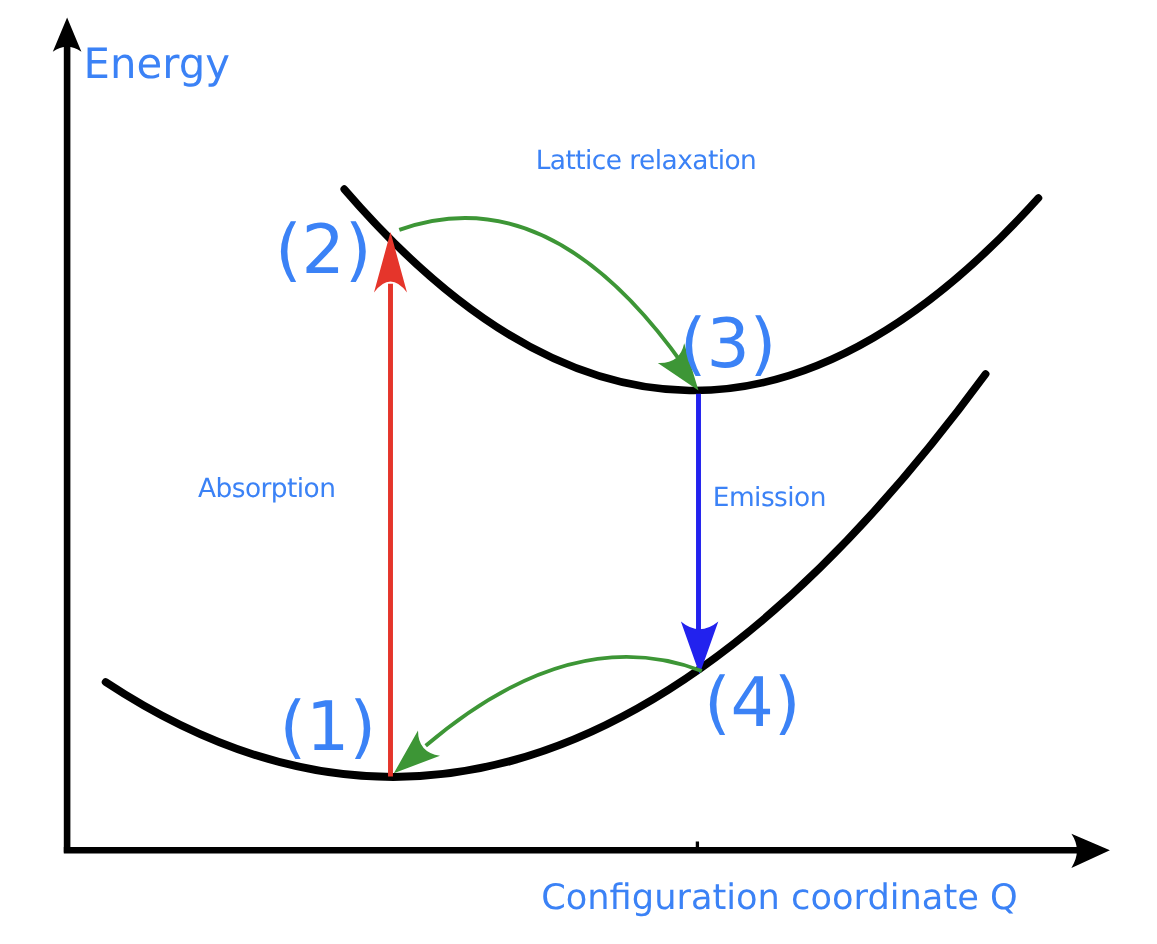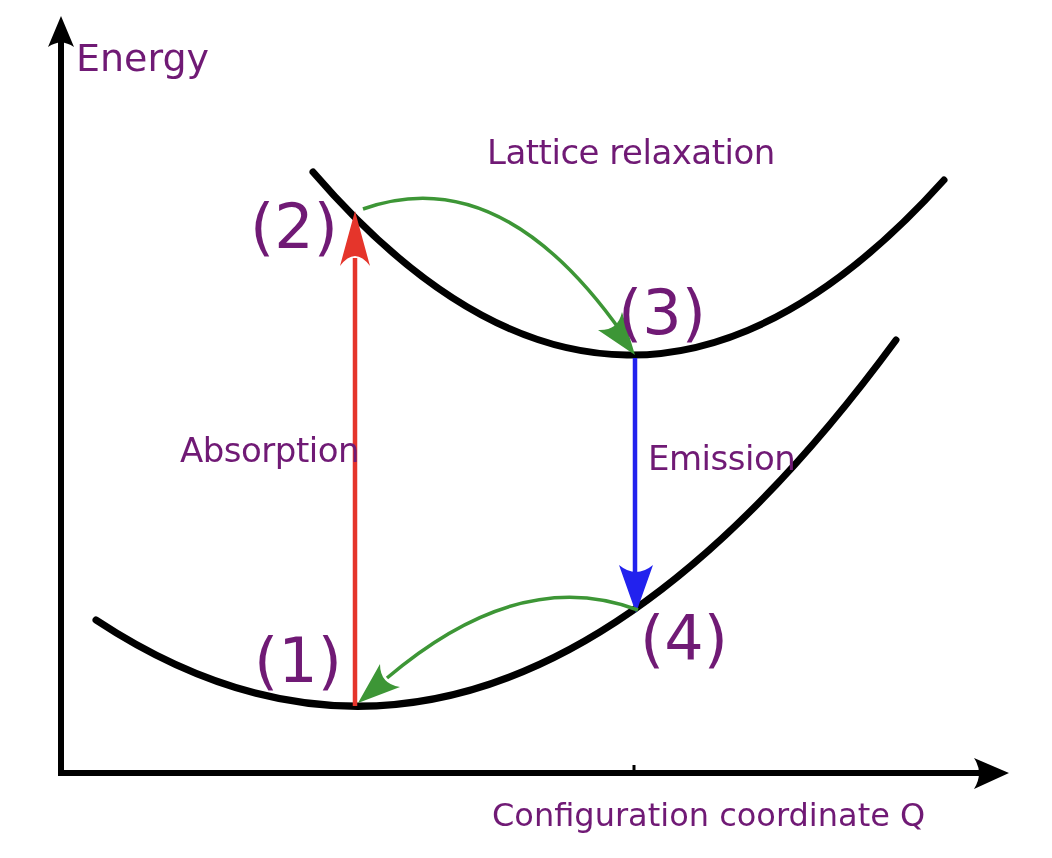--- a/index.html
+++ b/index.html
@@ -6,25 +6,25 @@
   #figure {
     position: relative;
     width: 1052px;
     height: 858px;
     background: #ffffff;
     font-family: "DejaVu Sans", "Liberation Sans", sans-serif;
     color: #000000;
     overflow: hidden;
   }
   #diagram-svg { position: absolute; left: 0; top: 0; }
-  .lbl { position: absolute; white-space: pre; color: #701a75; }
+  .lbl { position: absolute; white-space: pre; color: #3b82f6; }
   .axis-label   { font-size: 38px; }
   .axis-label-x { font-size: 32px; }
   .point-label  { font-size: 62px; line-height: 1; }
-  .anno         { font-size: 34px; line-height: 1.22; letter-spacing: -0.5px; }
+  .anno         { font-size: 24px; line-height: 1.22; letter-spacing: -0.5px; }
 </style>
 </head>
 <body>
 
 <div id="figure">
 
   <svg id="diagram-svg" width="1052" height="858" viewBox="0 0 1052 858">
 
     <line x1="61" y1="775" x2="61" y2="40" stroke="#000000" stroke-width="6"></line>
     <path d="M61,16 L48,47 Q61,38 74,47 Z" fill="#000000" stroke="none"></path>

